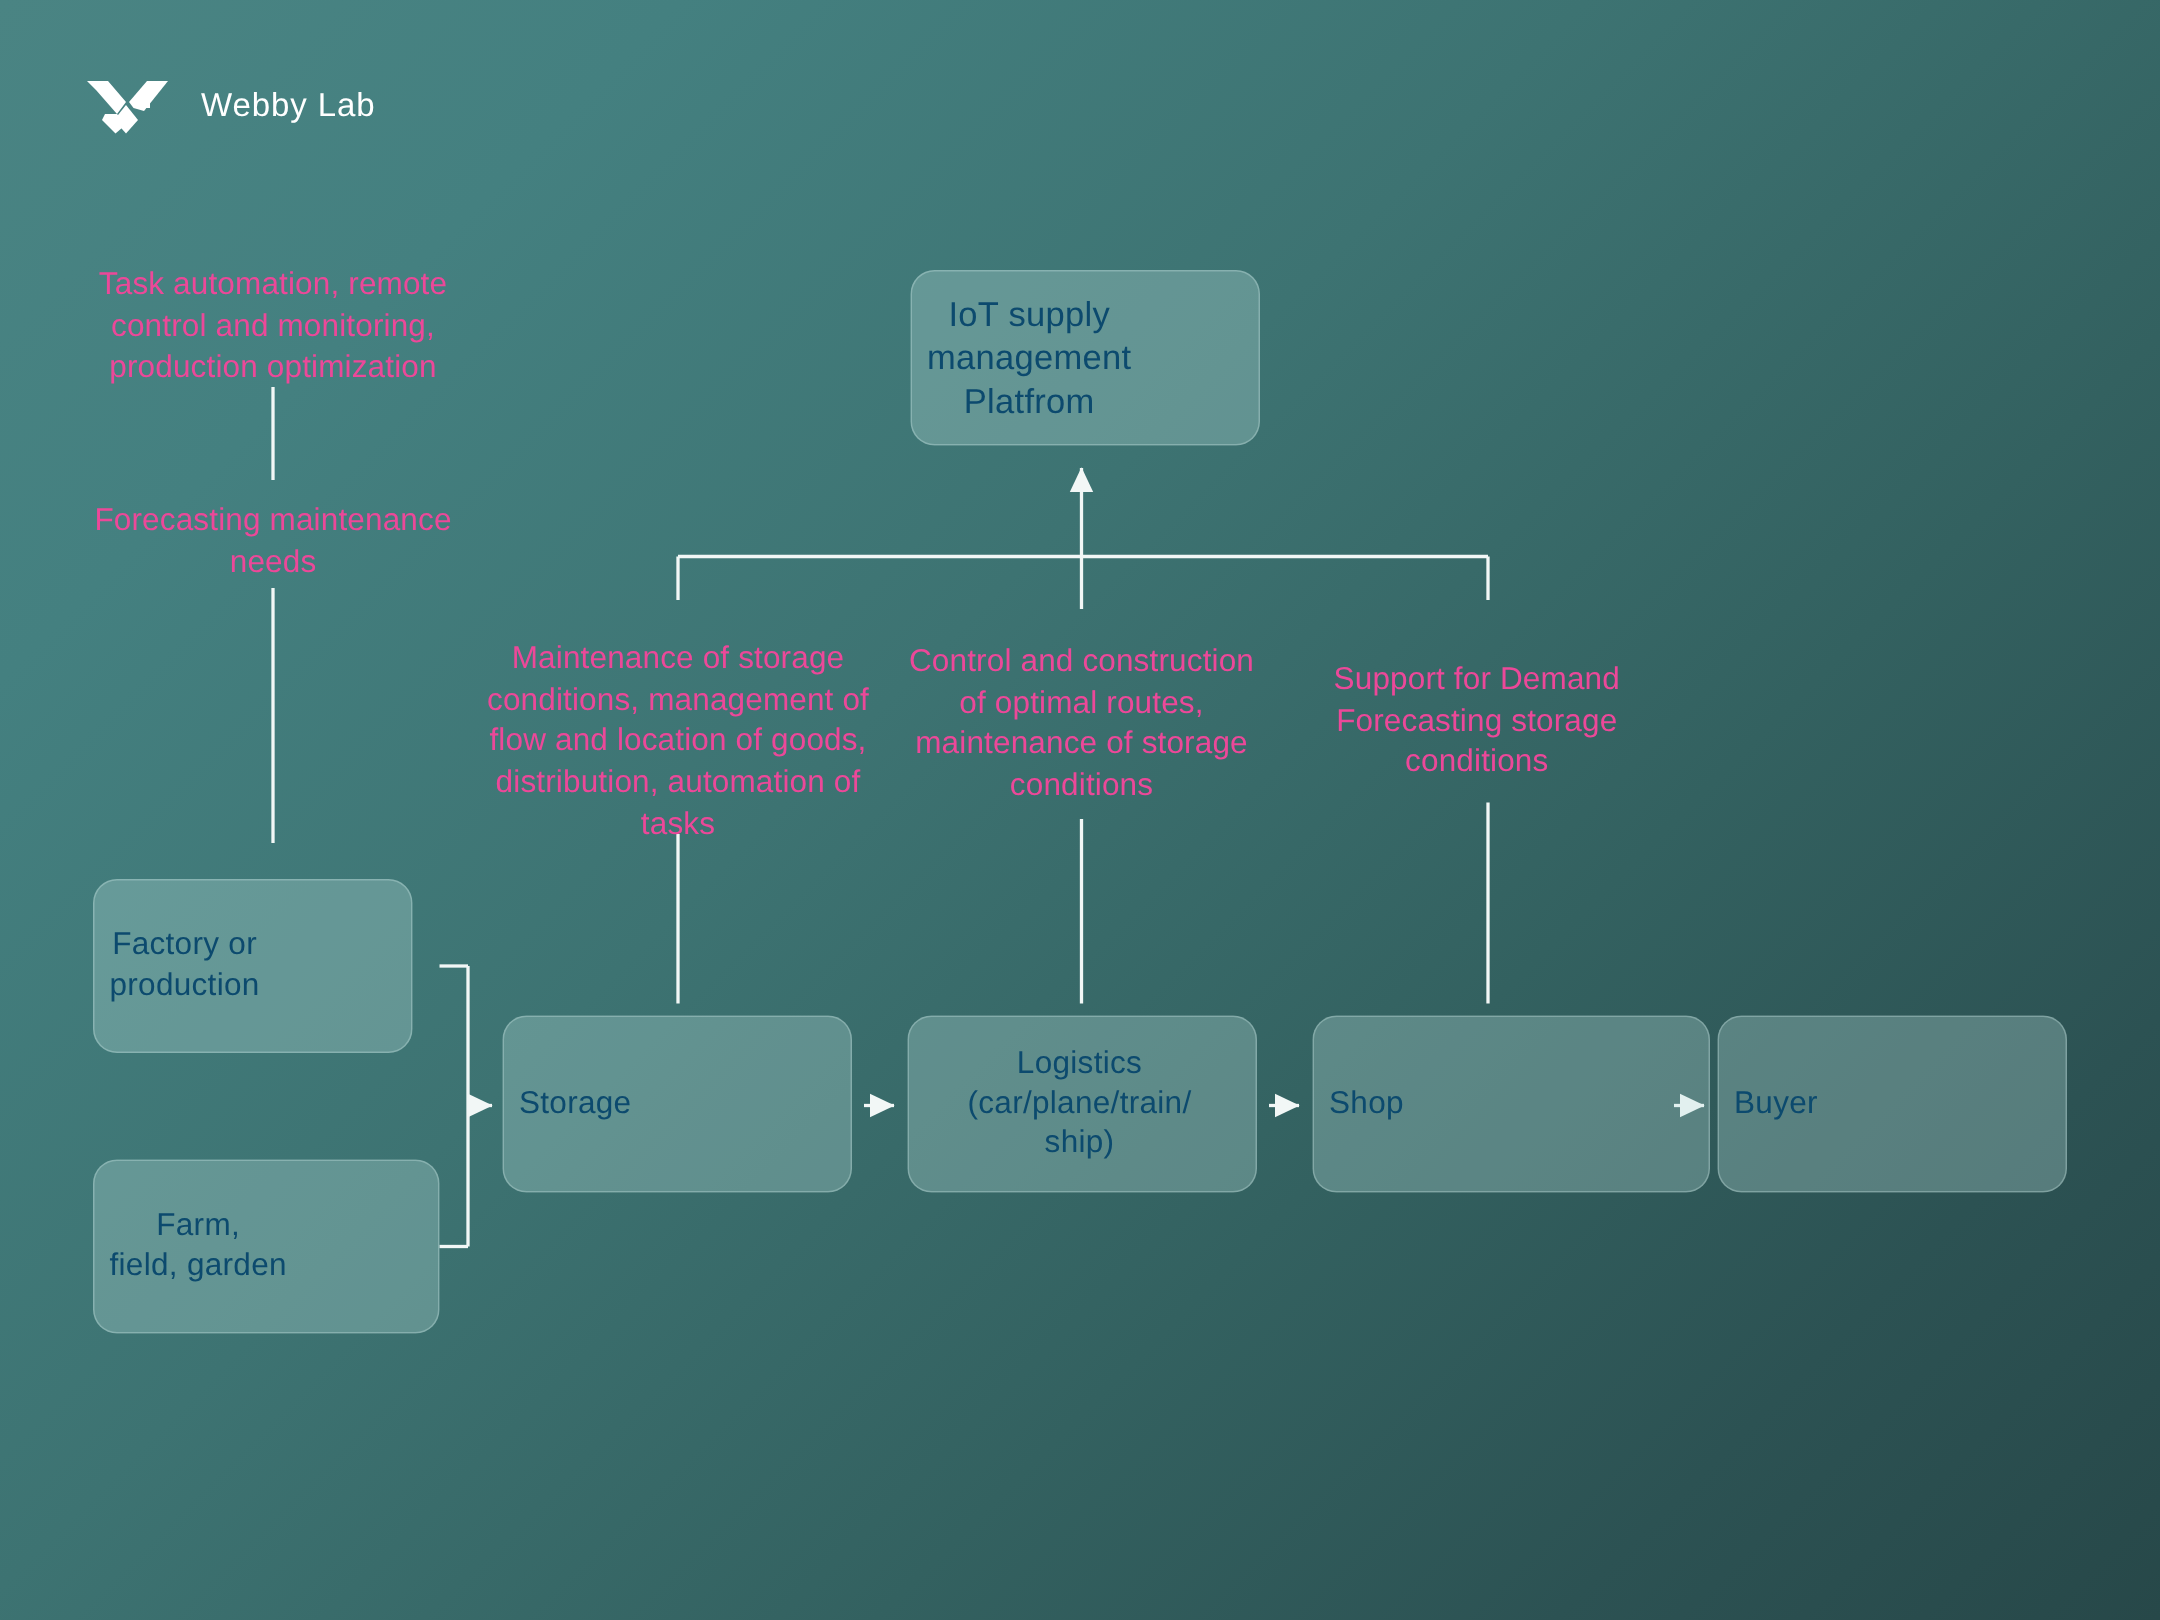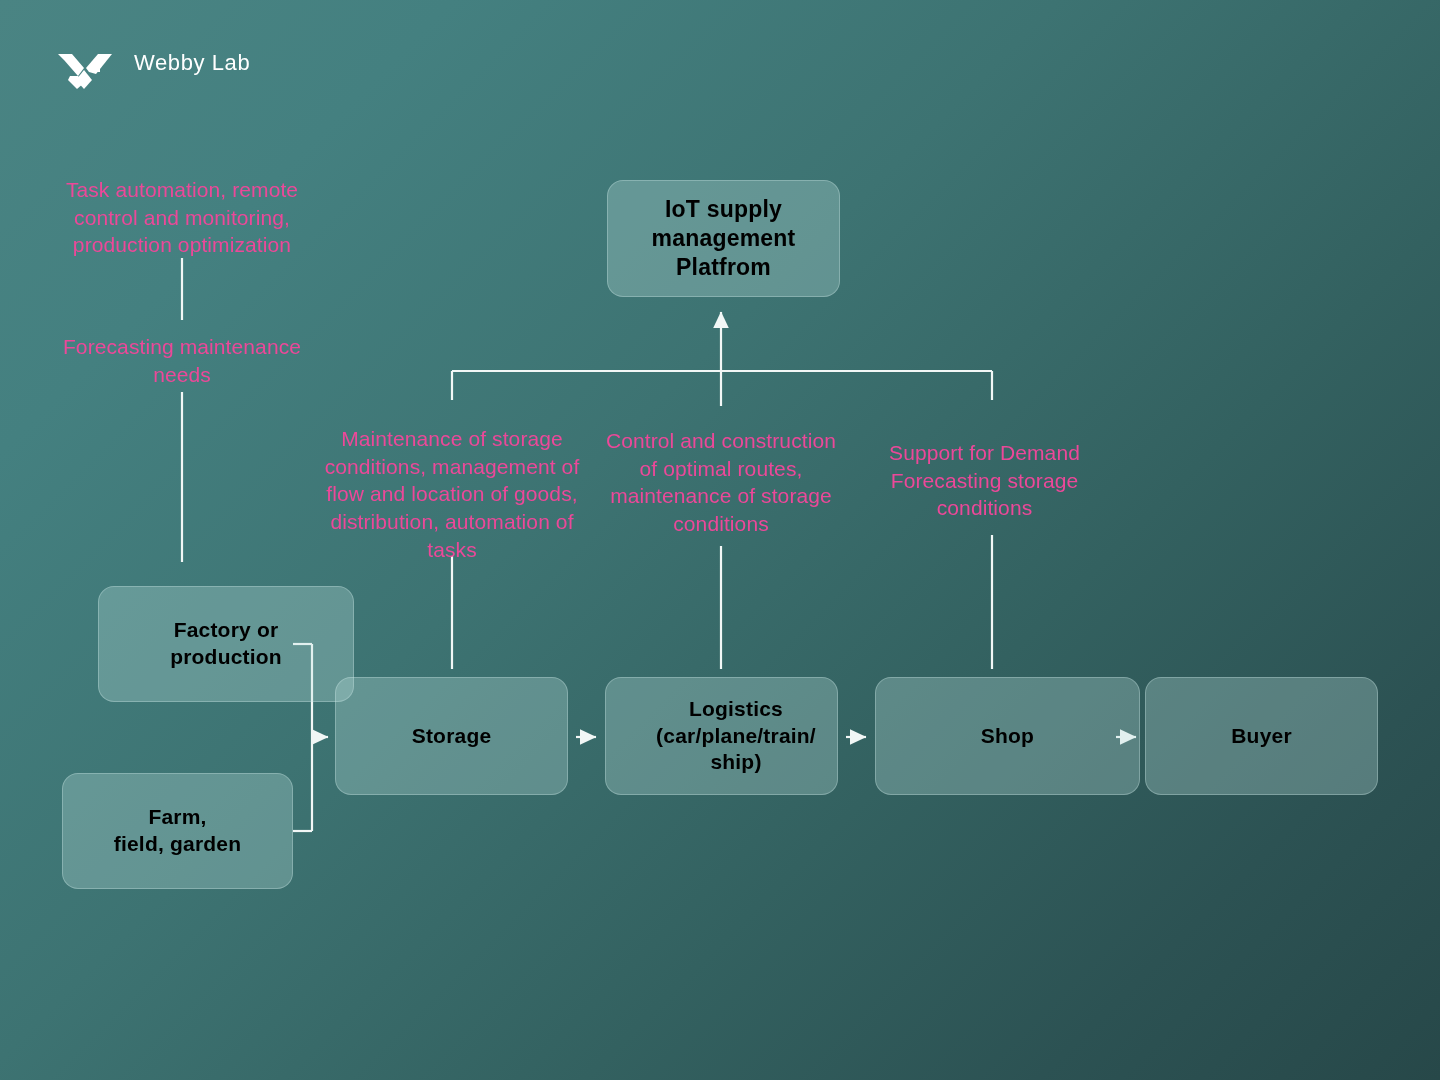--- a/index.html
+++ b/index.html
@@ -16,20 +16,21 @@
     color: #ffffff;
     -webkit-font-smoothing: antialiased;
   }
 
   
   .logo {
     position: absolute;
     left: 56px;
     top: 50px;
     display: flex;
+    align-items: center;
     gap: 14px;
   }
   .logo-mark { width: 64px; height: 40px; display: block; }
   .logo-text {
     font-size: 22px;
     letter-spacing: 0.6px;
     color: #ffffff;
     font-weight: 400;
     white-space: nowrap;
   }
@@ -44,30 +45,29 @@
 
   
   .node {
     position: absolute;
     box-sizing: border-box;
     border-radius: 16px;
     background: rgba(190, 226, 221, 0.30);
     border: 1px solid rgba(206, 235, 231, 0.33);
     display: flex;
     align-items: center;
-    justify-content: center;
     text-align: center;
-    font-weight: 700;
-    color: #000000;
+    font-weight: 400;
+    color: #0c4a6e;
     line-height: 1.27;
     letter-spacing: 0.2px;
     padding: 6px 10px;
   }
   .node-platform { left: 607px; top: 180px; width: 233px; height: 117px; font-size: 23px; }
-  .node-factory  { left: 62px;  top: 586px; width: 256px; height: 116px; font-size: 21px; margin-left: 36px; }
+  .node-factory  { left: 62px;  top: 586px; width: 213px; height: 116px; font-size: 21px; }
   .node-farm     { left: 62px;  top: 773px; width: 231px; height: 116px; font-size: 21px; }
   .node-storage  { left: 335px; top: 677px; width: 233px; height: 118px; font-size: 21px; }
   .node-logistics{ left: 605px; top: 677px; width: 233px; height: 118px; font-size: 21px; padding-left: 39px; }
   .node-shop     { left: 875px; top: 677px; width: 265px; height: 118px; font-size: 21px; }
   .node-buyer    { left: 1145px;top: 677px; width: 233px; height: 118px; font-size: 21px; }
 
   
   .note {
     position: absolute;
     text-align: center;

